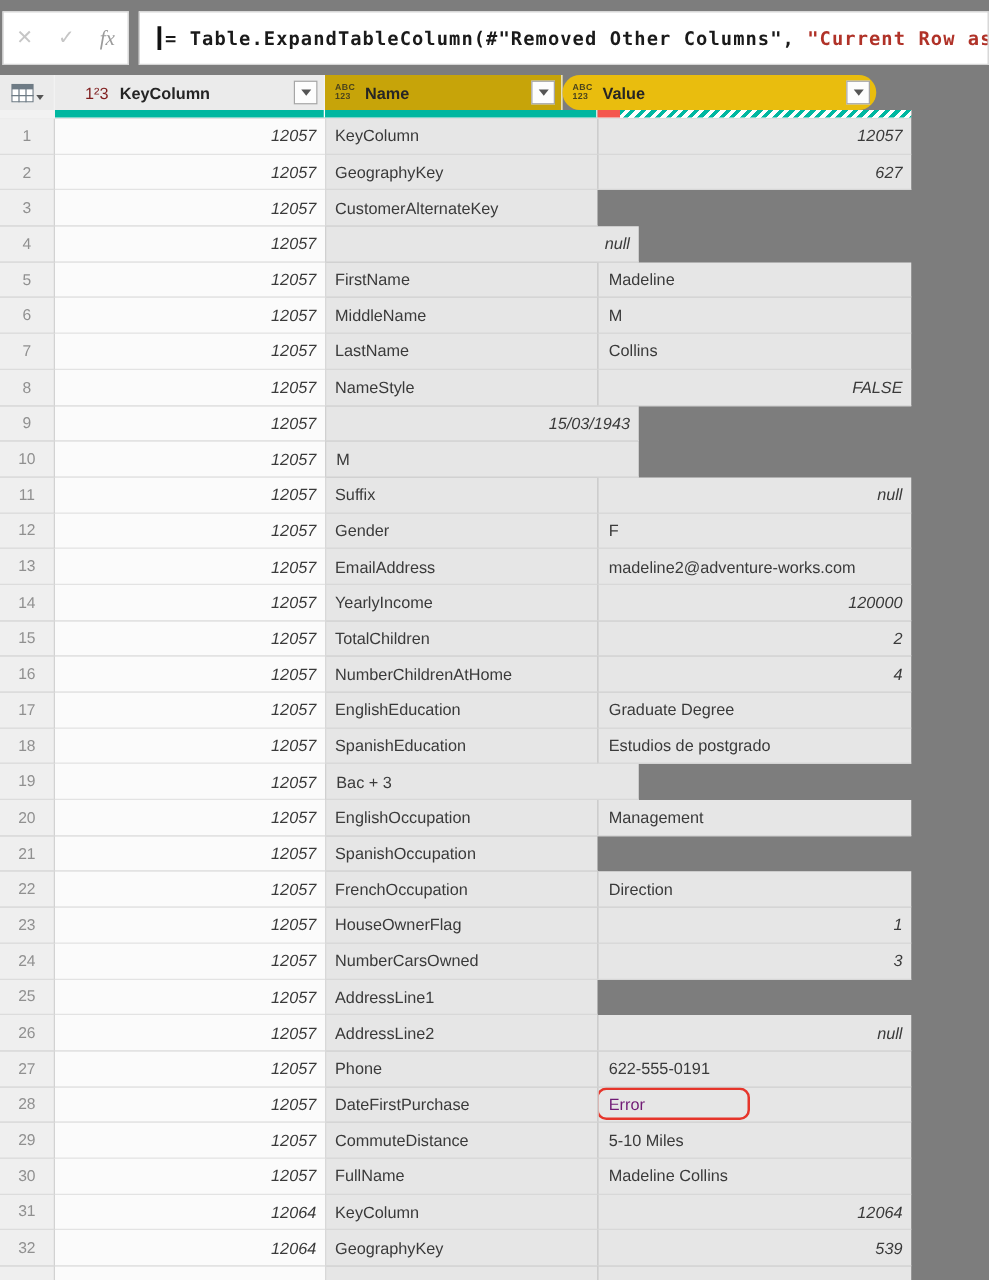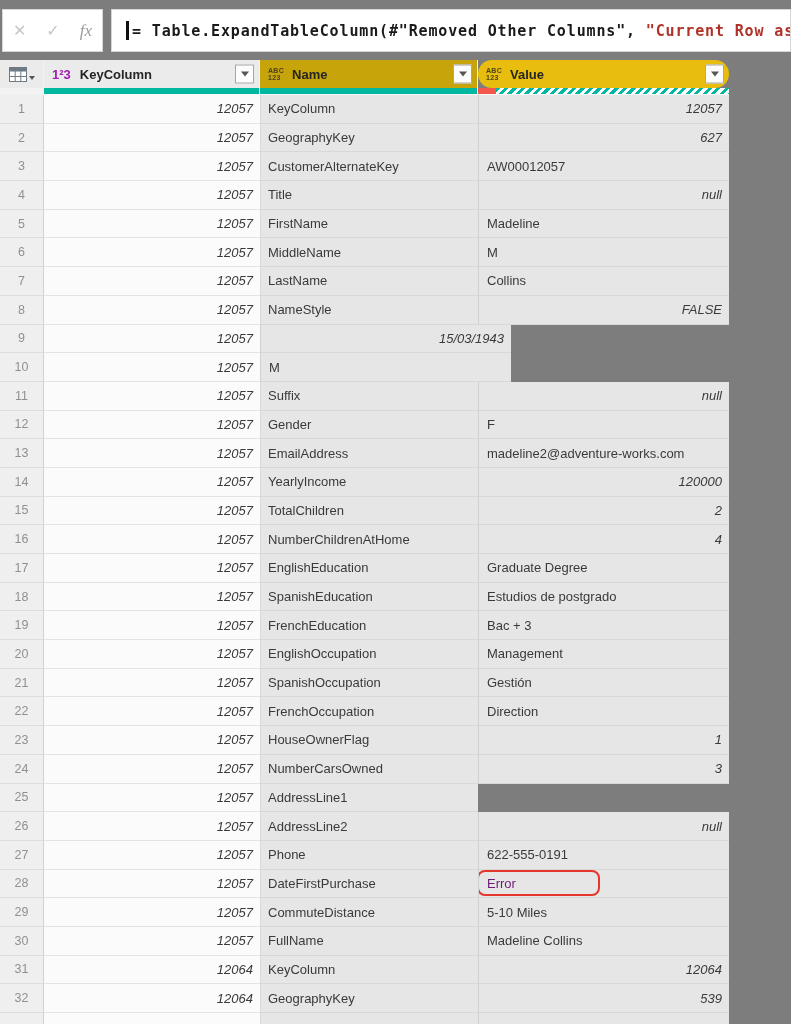--- a/index.html
+++ b/index.html
@@ -20,23 +20,23 @@
     letter-spacing:0.85px; white-space:pre; color:#1A1A1A; }
   .formula-text .str { color:#B03228; }
 
   
   .grid { position:absolute; left:0; top:60px; width:729px; }
   .hdr { display:flex; height:28px; }
   .hcell { position:relative; display:flex; align-items:center; font-size:13px; font-weight:700;
     color:#252525; border-right:1px solid #F2F2F2; }
   .hcell-corner { width:44px; background:#EBEBEB; justify-content:center; }
   .hcell-key   { width:216px; background:#EBEBEB; padding-left:8px; }
-  .hcell-name  { width:218px; background:#C7A409; padding-left:8px; }
+  .hcell-name  { width:190px; background:#C7A409; padding-left:8px; }
   .hcell-value { width:251px; background:#E9BD0E; padding-left:8px; border-right:none;border-radius:14px; }
-  .type-num { font-size:13px; color:#a21caf; margin-right:9px; font-weight:700; }
+  .type-num { font-size:13px; color:#7f1d1d; margin-right:9px; font-weight:400;margin-left:16px; }
   .type-any { display:flex; flex-direction:column; font-size:7px; line-height:7px; font-weight:700;
     color:#4A431C; margin-right:8px; letter-spacing:0.3px; }
   .dd-btn { position:absolute; right:5px; top:50%; transform:translateY(-50%);
     width:19px; height:19px; background:#FDFDFD; border:1px solid #A6A6A6;
     display:flex; align-items:center; justify-content:center; }
   .dd-tri { width:0; height:0; border-left:4px solid transparent; border-right:4px solid transparent;
     border-top:5px solid #555; }
   .corner-caret { width:0; height:0; border-left:3px solid transparent; border-right:3px solid transparent;
     border-top:4px solid #555; margin:8px 0 0 2px; }
 
@@ -145,26 +145,24 @@
       <div class="row">
         <div class="cell c-gutter">2</div>
         <div class="cell c-key">12057</div>
         <div class="cell c-name">GeographyKey</div>
         <div class="cell c-value num">627</div>
       </div>
       <div class="row">
         <div class="cell c-gutter">3</div>
         <div class="cell c-key">12057</div>
         <div class="cell c-name">CustomerAlternateKey</div>
-        <div class="cell c-value">AW00012057</div>
       </div>
       <div class="row">
         <div class="cell c-gutter">4</div>
         <div class="cell c-key">12057</div>
-        <div class="cell c-name">Title</div>
         <div class="cell c-value num">null</div>
       </div>
       <div class="row">
         <div class="cell c-gutter">5</div>
         <div class="cell c-key">12057</div>
         <div class="cell c-name">FirstName</div>
         <div class="cell c-value">Madeline</div>
       </div>
       <div class="row">
         <div class="cell c-gutter">6</div>
@@ -238,34 +236,32 @@
       </div>
       <div class="row">
         <div class="cell c-gutter">18</div>
         <div class="cell c-key">12057</div>
         <div class="cell c-name">SpanishEducation</div>
         <div class="cell c-value">Estudios de postgrado</div>
       </div>
       <div class="row">
         <div class="cell c-gutter">19</div>
         <div class="cell c-key">12057</div>
-        <div class="cell c-name">FrenchEducation</div>
         <div class="cell c-value">Bac + 3</div>
       </div>
       <div class="row">
         <div class="cell c-gutter">20</div>
         <div class="cell c-key">12057</div>
         <div class="cell c-name">EnglishOccupation</div>
         <div class="cell c-value">Management</div>
       </div>
       <div class="row">
         <div class="cell c-gutter">21</div>
         <div class="cell c-key">12057</div>
         <div class="cell c-name">SpanishOccupation</div>
-        <div class="cell c-value">Gestión</div>
       </div>
       <div class="row">
         <div class="cell c-gutter">22</div>
         <div class="cell c-key">12057</div>
         <div class="cell c-name">FrenchOccupation</div>
         <div class="cell c-value">Direction</div>
       </div>
       <div class="row">
         <div class="cell c-gutter">23</div>
         <div class="cell c-key">12057</div>

